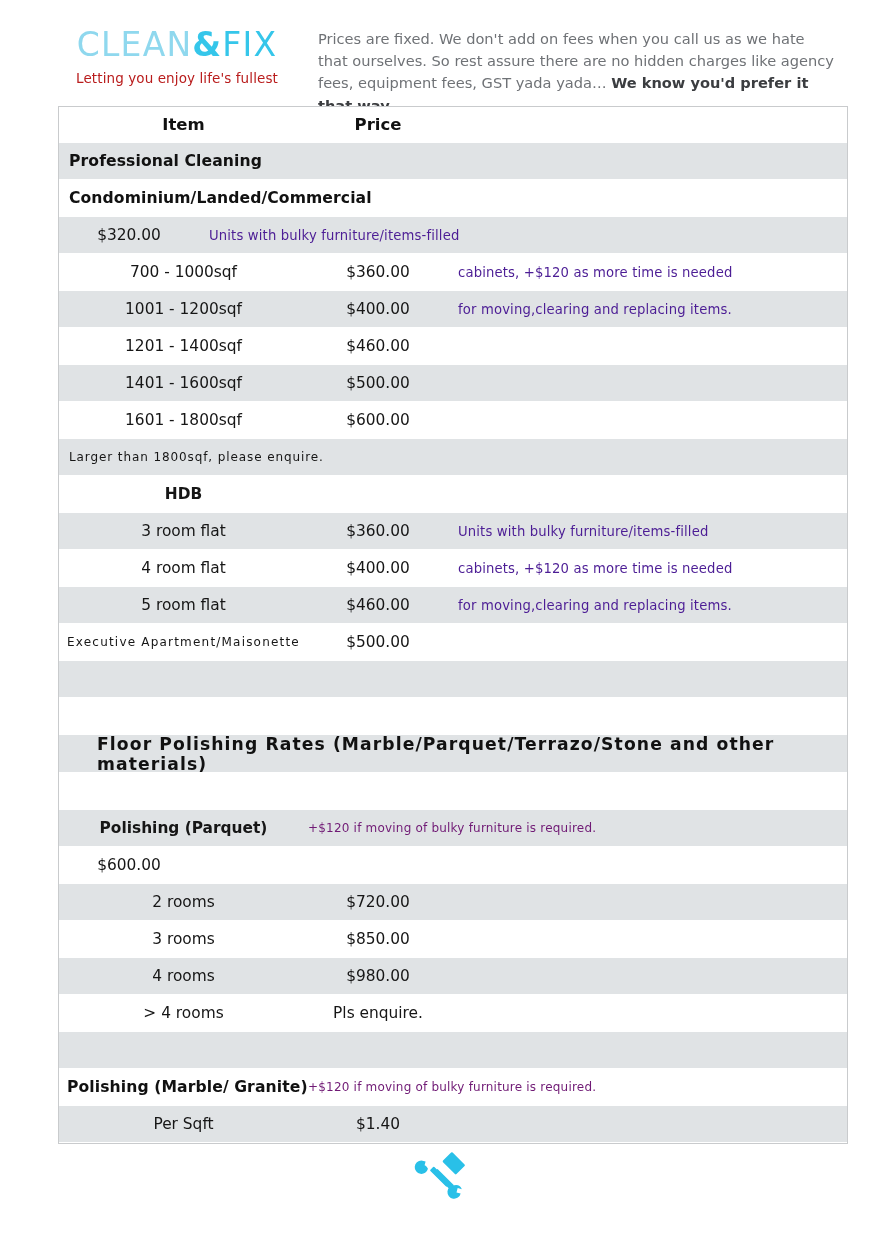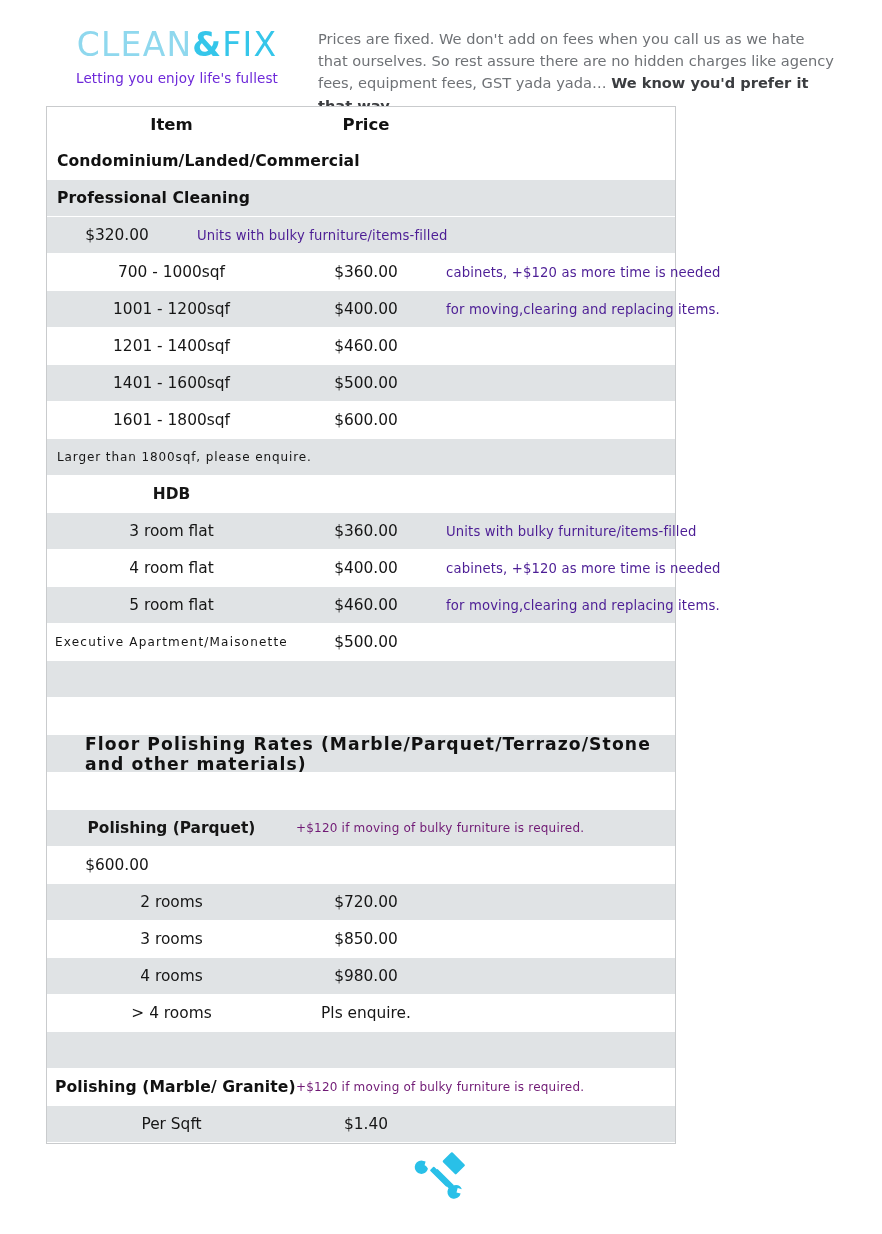--- a/index.html
+++ b/index.html
@@ -42,21 +42,21 @@
     line-height: 1;
     white-space: nowrap;
   }
   .brand-clean { color: #8fd8ee; font-weight: 400; }
   .brand-amp   { color: #35c6ea; font-weight: 700; }
   .brand-fix   { color: #35c6ea; font-weight: 400; }
   .brand-tag {
     margin-top: 9px;
     font-family: "DejaVu Sans", sans-serif;
     font-size: 13.5px;
-    color: #6d28d9;
+    color: #b91c1c;
     letter-spacing: 0.1px;
     white-space: nowrap;
   }
 
   .intro {
     flex: 1 1 auto;
     padding-left: 10px;
     padding-top: 6px;
     font-family: "DejaVu Sans", sans-serif;
     font-size: 14.6px;
@@ -65,23 +65,23 @@
     text-align: left;
   }
   .intro .strong {
     color: #3b3d40;
     font-weight: 700;
   }
 
   
   .table-wrap {
     position: absolute;
-    left: 46px;
+    left: 58px;
     top: 106px;
-    width: 630px;
+    width: 790px;
     border: 1px solid #c9cbcd;
     border-bottom: 1px solid #c9cbcd;
     box-sizing: border-box;
     background: #ffffff;
   }
   .row {
     display: flex;
     align-items: center;
     height: 37px;
     box-sizing: border-box;
@@ -209,26 +209,26 @@
   </div>
 
   <div class="table-wrap">
 
     <div class="row head">
       <div class="c-item hdr">Item</div>
       <div class="c-price hdr">Price</div>
       <div class="c-note empty"></div>
     </div>
 
+    <div class="row shade">
+      <div class="c-section">Professional Cleaning</div>
+    </div>
+
     <div class="row plain">
       <div class="c-section">Condominium/Landed/Commercial</div>
-    </div>
-
-    <div class="row shade">
-      <div class="c-section">Professional Cleaning</div>
     </div>
 
     <div class="row shade">
       <div class="c-price">$320.00</div>
       <div class="c-note">Units with bulky furniture/items-filled</div>
     </div>
 
     <div class="row plain">
       <div class="c-item ta-c">700 - 1000sqf</div>
       <div class="c-price">$360.00</div>

